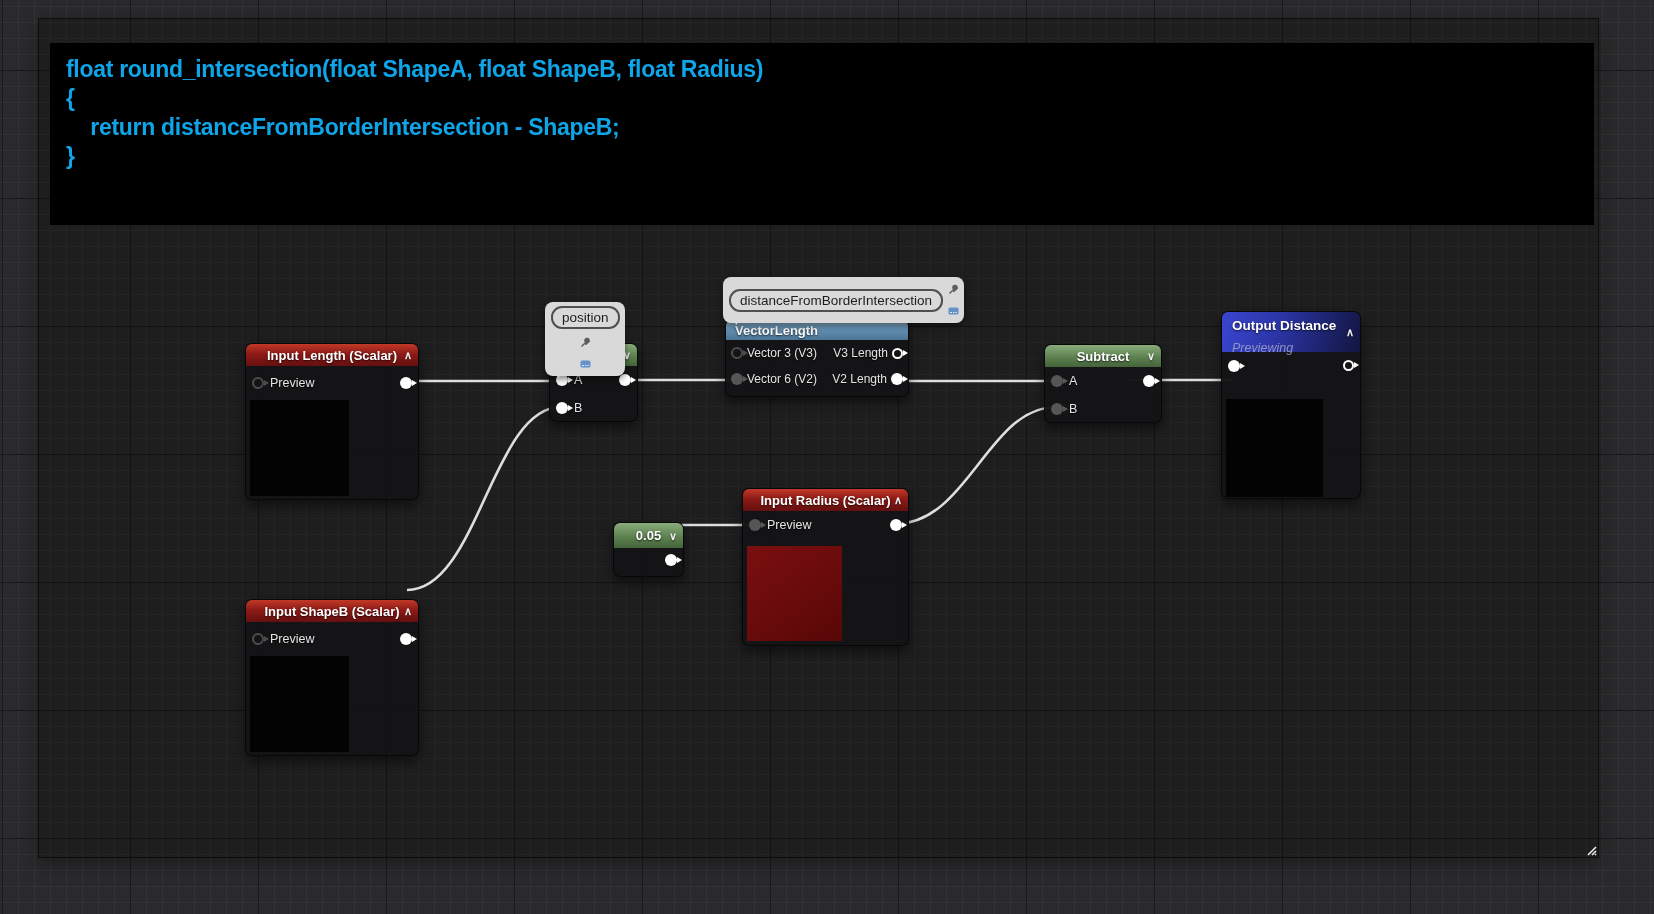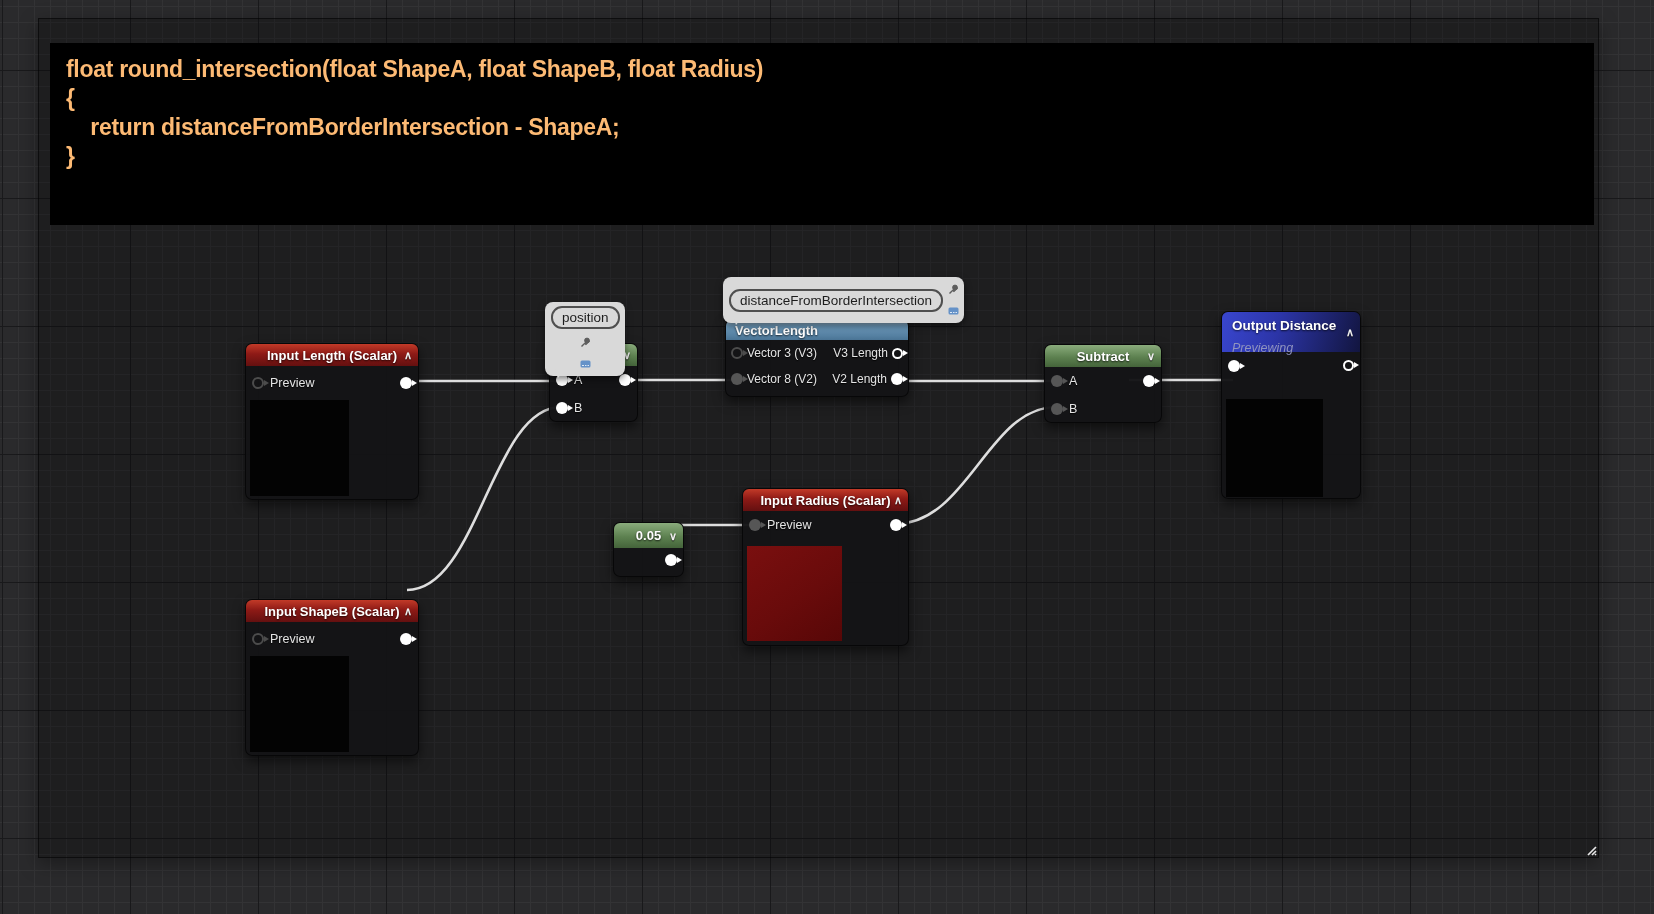--- a/index.html
+++ b/index.html
@@ -24,21 +24,21 @@
     z-index:1;
   }
   .resize-handle{position:absolute;right:1px;bottom:1px;width:15px;height:15px;cursor:nwse-resize;}
   
   .codeblock{
     position:absolute;left:50px;top:43px;width:1544px;height:182px;
     background:#000;z-index:2;padding:0;box-sizing:border-box;
   }
   .codeblock .inner{padding:12px 0 0 16px;}
   .code-line{
-    white-space:pre;color:#fdba74;font-weight:bold;
+    white-space:pre;color:#0ea5e9;font-weight:bold;
     font-size:23px;line-height:29px;letter-spacing:-0.3px;
   }
   
   svg.wires{position:absolute;left:0;top:0;z-index:3;}
   .wire{fill:none;stroke:#dedede;stroke-width:2.6px;}
   
   .node{
     position:absolute;z-index:4;border-radius:7px;
     background:rgba(20,20,22,0.97);
     box-shadow:0 5px 12px rgba(0,0,0,0.55);
@@ -127,21 +127,21 @@
     <svg width="15" height="15">
       <path d="M14 6 L6 14 M14 10 L10 14 M14 13 L13 14" stroke="#e8e8e8" stroke-width="1.7" fill="none"></path>
     </svg>
   </div>
 </div>
 
 <div class="codeblock">
   <div class="inner">
     <div class="code-line">float round_intersection(float ShapeA, float ShapeB, float Radius)</div>
     <div class="code-line">{</div>
-    <div class="code-line">    return distanceFromBorderIntersection - ShapeA;</div>
+    <div class="code-line">    return distanceFromBorderIntersection - ShapeB;</div>
     <div class="code-line">}</div>
   </div>
 </div>
 
 <svg class="wires" width="1654" height="914">
   <path class="wire" d="M408,381 H561"></path>
   <path class="wire" d="M407,590 C478,590 492,407 561,407"></path>
   <path class="wire" d="M626,380 H737"></path>
   <path class="wire" d="M897,381 H1056"></path>
   <path class="wire" d="M670,525 H754"></path>
@@ -242,21 +242,21 @@
   </div>
   <div class="row">
     <span class="pin pin--hollow"></span>
     <span class="lbl">Vector 3 (V3)</span>
     <span class="sp"></span>
     <span class="lbl">V3 Length</span>
     <span class="pin pin--ring"></span>
   </div>
   <div class="row">
     <span class="pin pin--gray"></span>
-    <span class="lbl">Vector 8 (V2)</span>
+    <span class="lbl">Vector 6 (V2)</span>
     <span class="sp"></span>
     <span class="lbl">V2 Length</span>
     <span class="pin pin--white"></span>
   </div>
 </div>
 
 <div class="node" id="n-005">
   <div class="hdr hdr-green">
     <span>0.05</span>
     <span class="chev">∨</span>

